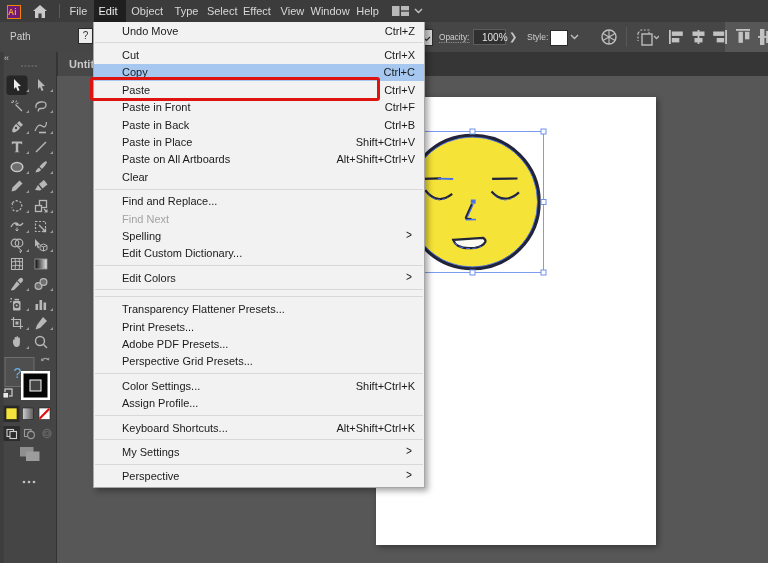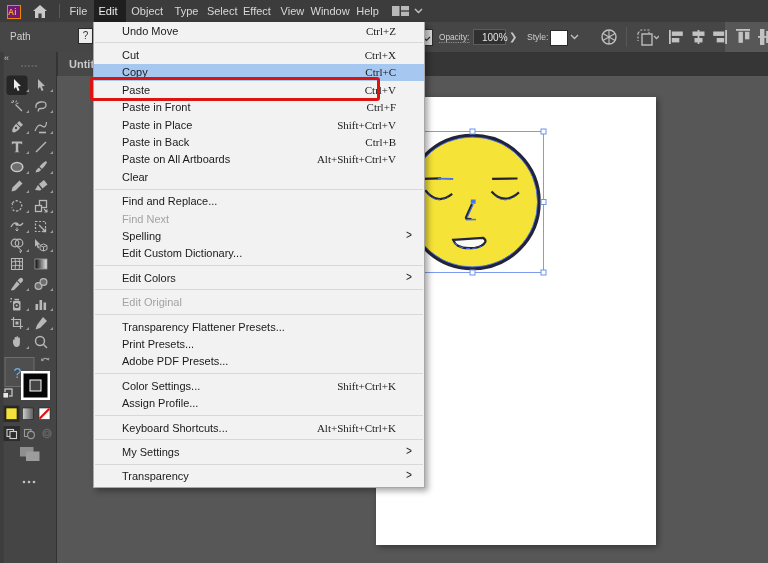--- a/index.html
+++ b/index.html
@@ -38,21 +38,21 @@
   
   #artboard{left:376px;top:97px;width:280px;height:448px;background:#fff;
     box-shadow:2px 2px 6px rgba(0,0,0,0.40);z-index:1;}
   #facesvg{left:0;top:0;width:768px;height:563px;z-index:2;}
   
   #ddmenu{left:93px;top:22px;width:332px;background:#f2f2f2;border:1px solid #a7a7a7;border-top:none;
     box-shadow:3px 3px 6px rgba(0,0,0,0.35);z-index:10;box-sizing:border-box;
     padding:0 0 2px 0;}
   .mi{position:relative;height:17.4px;font-size:11px;color:#1a1a1a;}
   .mi .lab{position:absolute;left:28px;top:50%;transform:translateY(-50%);white-space:nowrap;}
-  .mi .sc{position:absolute;right:28px;top:50%;transform:translateY(-50%);white-space:nowrap;font-family:Liberation Serif, serif;}
+  .mi .sc{position:absolute;right:9px;top:50%;transform:translateY(-50%);white-space:nowrap;}
   .mi .sub{position:absolute;right:12px;top:50%;transform:translateY(-50%) scaleY(1.25);
     font-size:10px;color:#222;font-family:"Liberation Mono",monospace;}
   .mi.dis{color:#a3a3a3;}
   .mi.hl{background:#a5c7f0;}
   .msep{height:7px;position:relative;}
   .msep::after{content:"";position:absolute;left:1px;right:1px;top:3px;height:1px;background:#d8d8d8;}
   
   #redrect{left:90px;top:77px;width:290px;height:24px;border:3px solid #de1310;
     border-radius:3px;z-index:11;box-sizing:border-box;}
 </style>
@@ -420,28 +420,28 @@
     </div>
   <div class="mi">
       <span class="lab">Paste</span>
       <span class="sc">Ctrl+V</span>
     </div>
   <div class="mi">
       <span class="lab">Paste in Front</span>
       <span class="sc">Ctrl+F</span>
     </div>
   <div class="mi">
+      <span class="lab">Paste in Back</span>
+      <span class="sc">Ctrl+B</span>
+    </div>
+  <div class="mi">
       <span class="lab">Paste in Place</span>
       <span class="sc">Shift+Ctrl+V</span>
     </div>
   <div class="mi">
-      <span class="lab">Paste in Back</span>
-      <span class="sc">Ctrl+B</span>
-    </div>
-  <div class="mi">
       <span class="lab">Paste on All Artboards</span>
       <span class="sc">Alt+Shift+Ctrl+V</span>
     </div>
   <div class="mi">
       <span class="lab">Clear</span>
     </div>
   <div class="msep"></div>
   <div class="mi">
       <span class="lab">Find and Replace...</span>
     </div>
@@ -454,32 +454,32 @@
     </div>
   <div class="mi">
       <span class="lab">Edit Custom Dictionary...</span>
     </div>
   <div class="msep"></div>
   <div class="mi">
       <span class="lab">Edit Colors</span>
       <span class="sub">&gt;</span>
     </div>
   <div class="msep"></div>
-  <div class="mi dis">
-      <span class="lab">Edit Original</span>
-    </div>
   <div class="msep"></div>
   <div class="mi">
       <span class="lab">Transparency Flattener Presets...</span>
     </div>
   <div class="mi">
       <span class="lab">Print Presets...</span>
     </div>
   <div class="mi">
       <span class="lab">Adobe PDF Presets...</span>
+    </div>
+  <div class="mi">
+      <span class="lab">Perspective Grid Presets...</span>
     </div>
   <div class="msep"></div>
   <div class="mi">
       <span class="lab">Color Settings...</span>
       <span class="sc">Shift+Ctrl+K</span>
     </div>
   <div class="mi">
       <span class="lab">Assign Profile...</span>
     </div>
   <div class="msep"></div>
@@ -487,17 +487,17 @@
       <span class="lab">Keyboard Shortcuts...</span>
       <span class="sc">Alt+Shift+Ctrl+K</span>
     </div>
   <div class="msep"></div>
   <div class="mi">
       <span class="lab">My Settings</span>
       <span class="sub">&gt;</span>
     </div>
   <div class="msep"></div>
   <div class="mi">
-      <span class="lab">Transparency</span>
+      <span class="lab">Perspective</span>
       <span class="sub">&gt;</span>
     </div>
 </div>
 <div class="abs" id="redrect"></div>
 
 </body></html>

